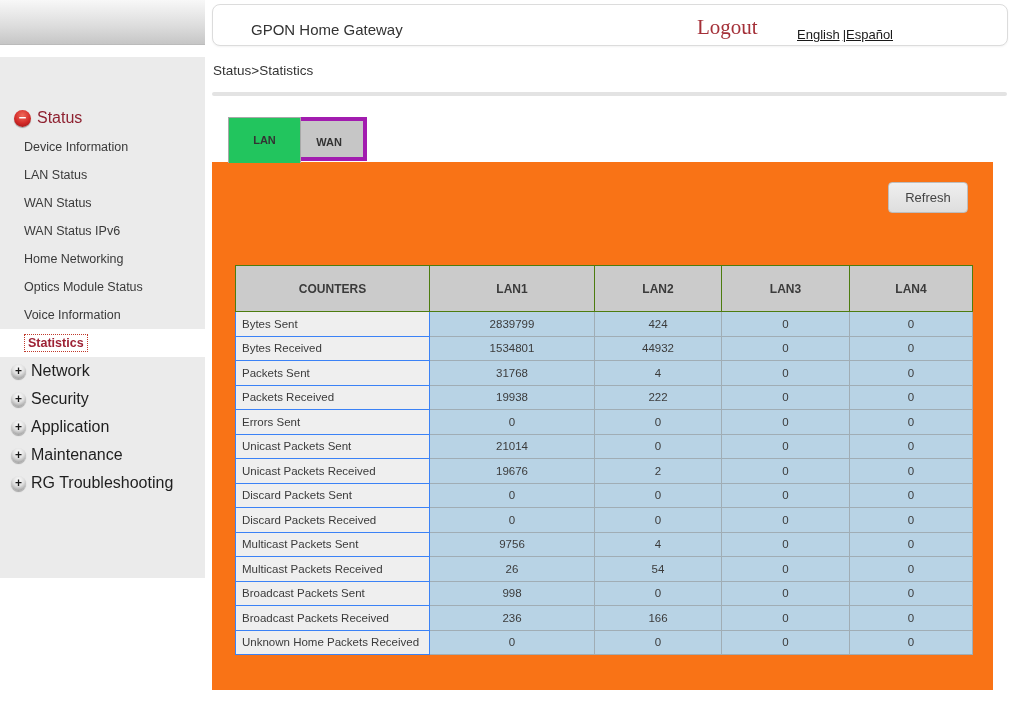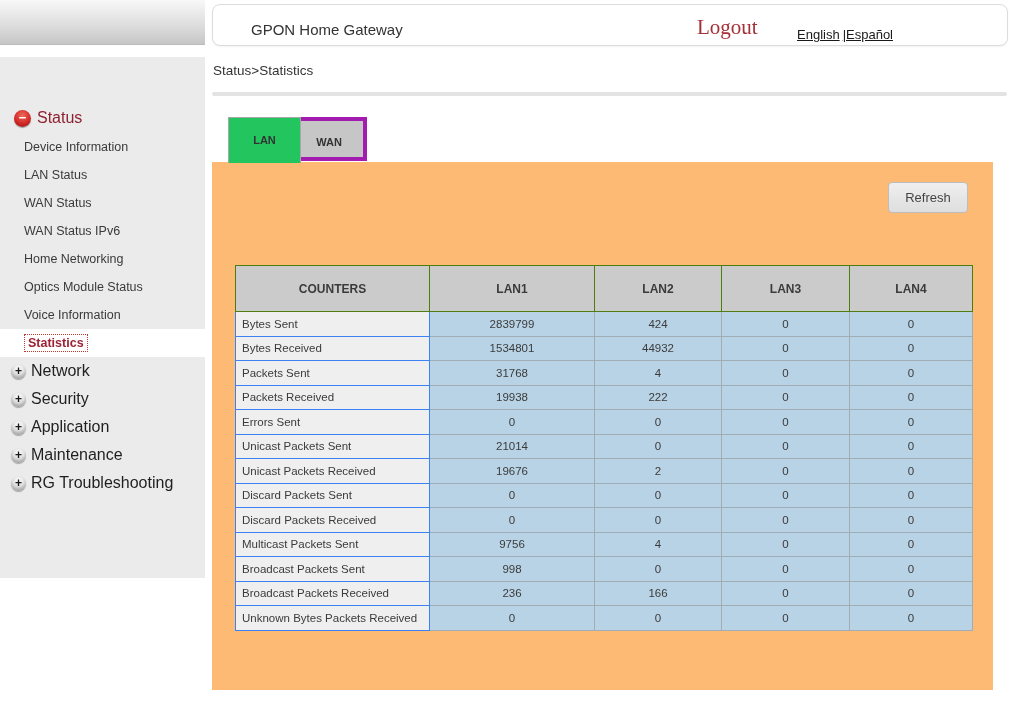--- a/index.html
+++ b/index.html
@@ -49,21 +49,21 @@
   
   .tab { position: absolute; top: 117px; text-align: center; font-size: 11px;
     font-weight: bold; color: #333; cursor: pointer; }
   .tab-lan { left: 217px; width: 73px; height: 46px; line-height: 44px;
     background: #22c55e; border: 1px solid #a8a8a8; border-bottom: none; z-index: 2; margin-left: 11px; }
   .tab-wan { left: 291px; width: 76px; height: 44px; line-height: 42px;
     background: #c6c6c6; border: 4px solid #a21caf; z-index: 0; }
 
   
   .panel { position: absolute; left: 212px; top: 162px; width: 781px; height: 528px;
-    background: #fdba74; z-index: 1; }
+    background: #f97316; z-index: 1; }
   .refresh-btn { position: absolute; left: 676px; top: 20px; width: 80px; height: 31px;
     background: linear-gradient(#efefef, #dedede); border: 1px solid #bdbdbd;
     border-radius: 4px; font-family: "Liberation Sans", sans-serif;
     font-size: 13px; color: #444; cursor: pointer; }
 
   
   table.counters { position: absolute; left: 23px; top: 103px; width: 737px;
     border-collapse: collapse; table-layout: fixed; }
   table.counters th { height: 46px; background: #cbcbcb; border: 1px solid #4d7c0f;
     font-size: 12px; font-weight: bold; color: #3b3b3b; text-align: center; }
@@ -217,35 +217,42 @@
           <td class="value-cell">0</td>
         </tr>
         <tr>
           <td class="label-cell">Multicast Packets Sent</td>
           <td class="value-cell">9756</td>
           <td class="value-cell">4</td>
           <td class="value-cell">0</td>
           <td class="value-cell">0</td>
         </tr>
         <tr>
+          <td class="label-cell">Multicast Packets Received</td>
+          <td class="value-cell">26</td>
+          <td class="value-cell">54</td>
+          <td class="value-cell">0</td>
+          <td class="value-cell">0</td>
+        </tr>
+        <tr>
           <td class="label-cell">Broadcast Packets Sent</td>
           <td class="value-cell">998</td>
           <td class="value-cell">0</td>
           <td class="value-cell">0</td>
           <td class="value-cell">0</td>
         </tr>
         <tr>
           <td class="label-cell">Broadcast Packets Received</td>
           <td class="value-cell">236</td>
           <td class="value-cell">166</td>
           <td class="value-cell">0</td>
           <td class="value-cell">0</td>
         </tr>
         <tr>
-          <td class="label-cell">Unknown Bytes Packets Received</td>
+          <td class="label-cell">Unknown Home Packets Received</td>
           <td class="value-cell">0</td>
           <td class="value-cell">0</td>
           <td class="value-cell">0</td>
           <td class="value-cell">0</td>
         </tr>
       </tbody>
   </table>
 </div>
 
 </body></html>

